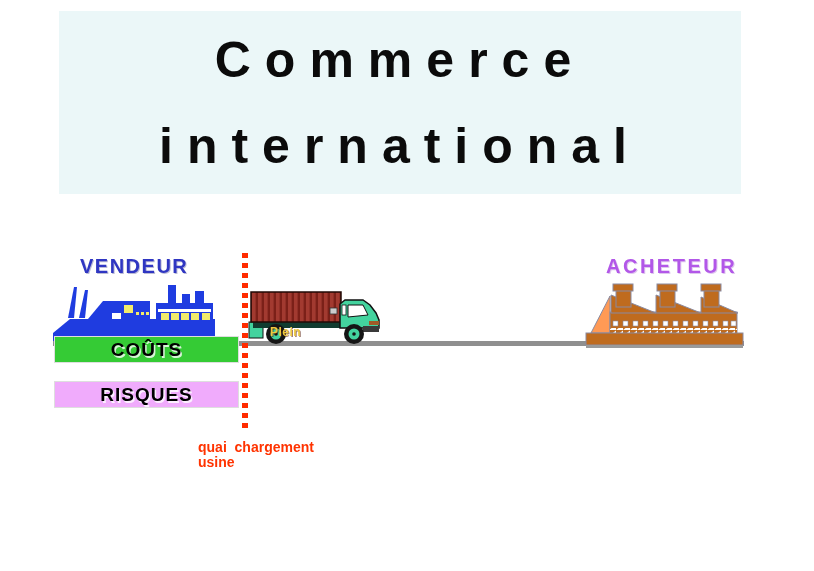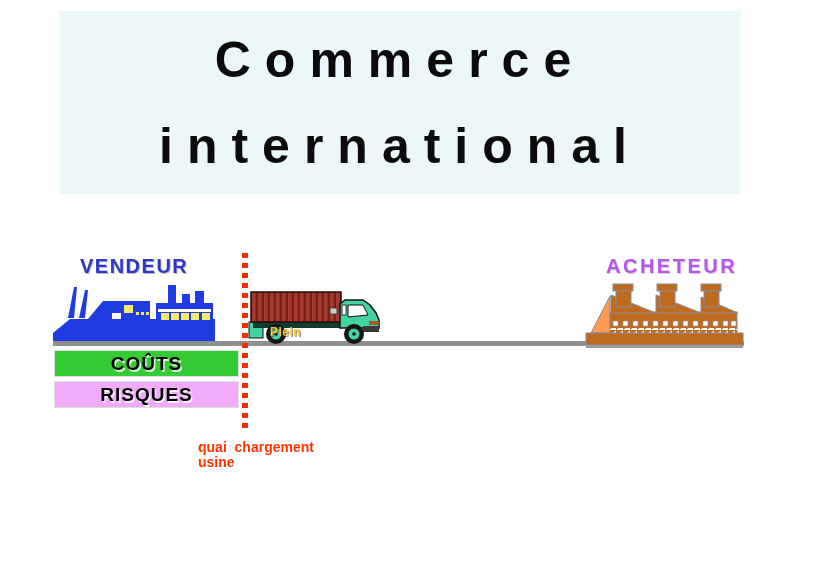--- a/index.html
+++ b/index.html
@@ -24,21 +24,21 @@
   }
   .vendeur-label{left:80px;top:255px;letter-spacing:1.5px;text-shadow:1px 1px 0 rgba(30,30,120,0.30);}
   .acheteur-label{left:606px;top:255px;letter-spacing:2.5px;text-shadow:1px 1px 0 rgba(150,70,200,0.30);}
 
   .bar{
     position:absolute;left:54px;width:185px;height:27px;box-sizing:border-box;
     border:1px solid #dedede;display:flex;align-items:center;justify-content:center;
     font-size:19px;font-weight:bold;letter-spacing:1px;
     text-shadow:1.5px 1.5px 0 rgba(255,255,255,0.80);
   }
-  .bar-couts{top:350px;}
+  .bar-couts{top:336px;}
   .bar-risques{top:381px;}
 
   .plein-label{
     position:absolute;left:270px;top:304px;
     font-size:12px;font-weight:bold;letter-spacing:0.5px;
     text-shadow:1px 1px 0 rgba(80,20,0,0.55);
     margin-top:21px;
   }
 
   .quai-label{

